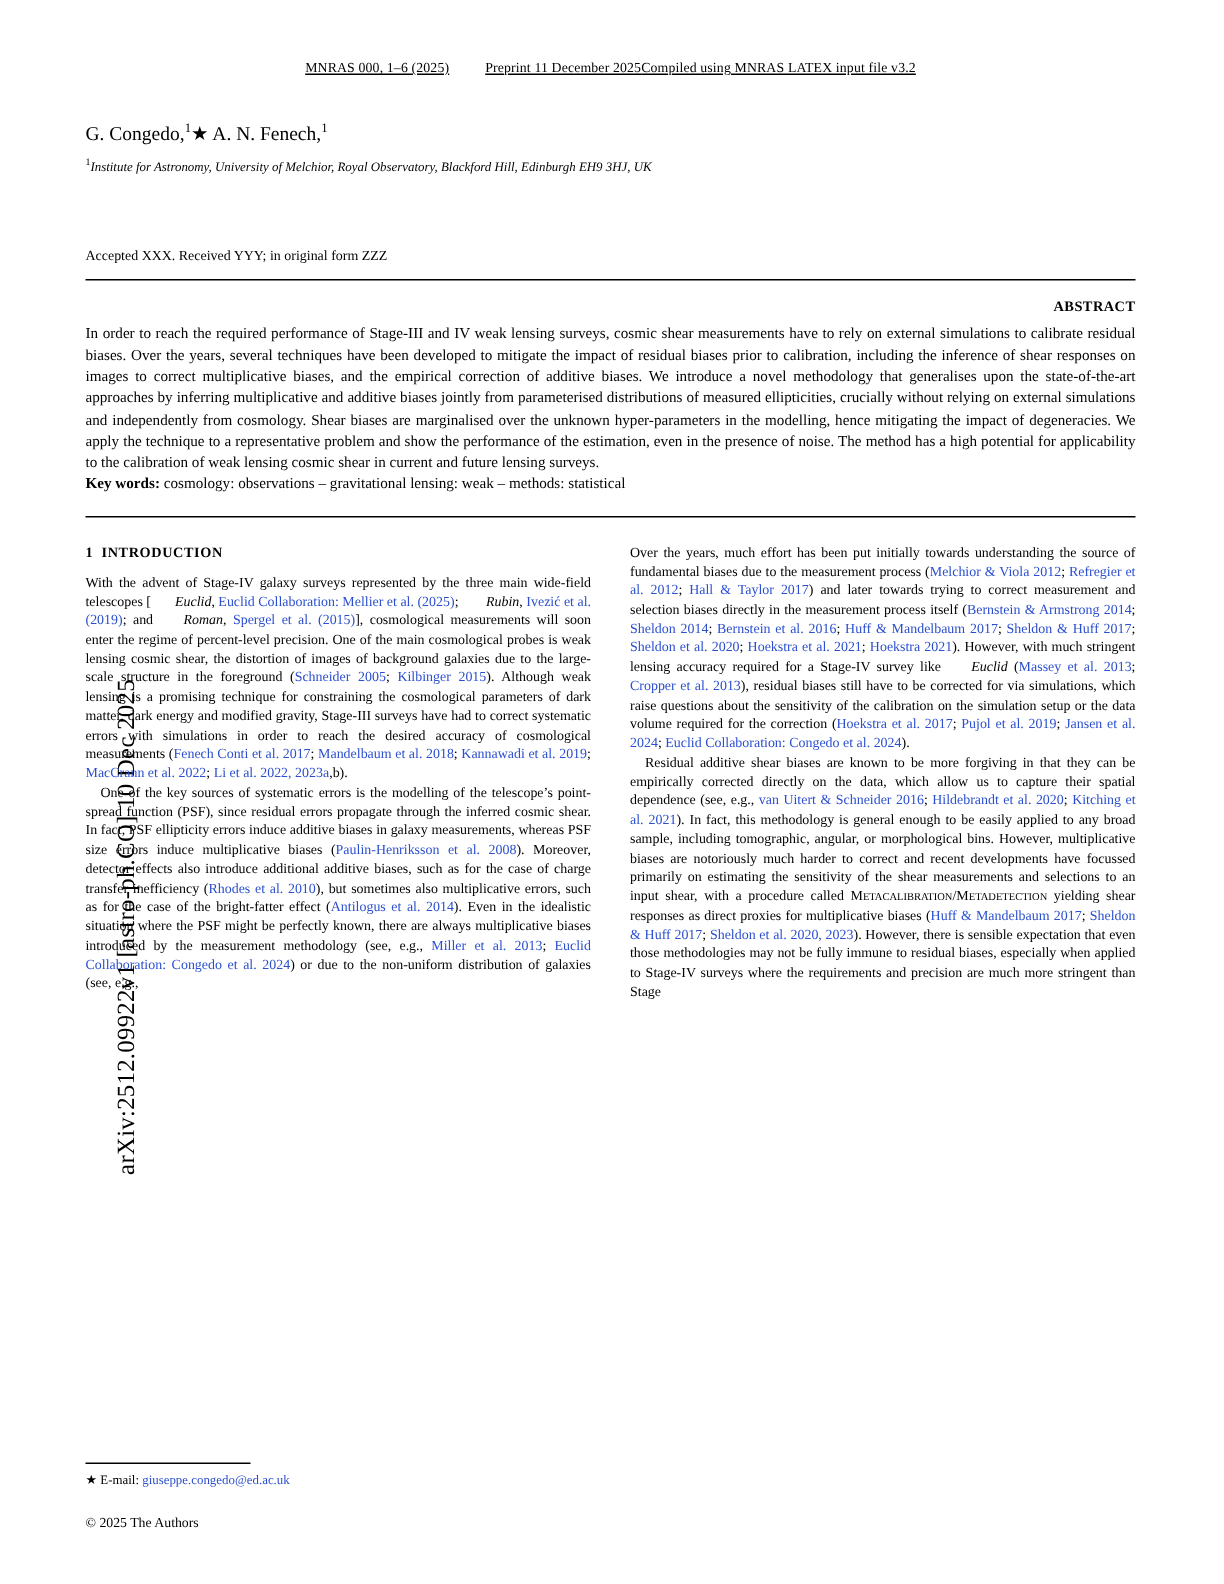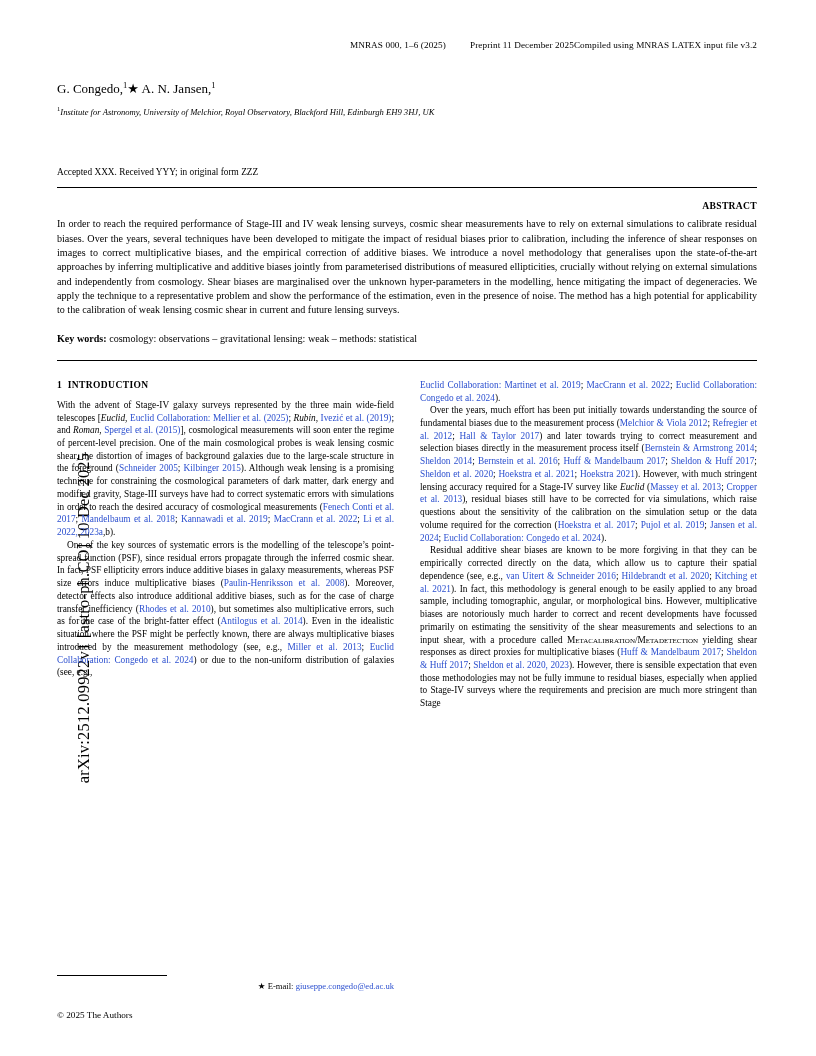--- a/index.html
+++ b/index.html
@@ -30,24 +30,25 @@
     white-space: nowrap;
   }
   .content {
     position: absolute;
     left: 57px;
     top: 40px;
     width: 700px;
   }
   .runhead {
     display: flex;
-    justify-content: flex-end;
+    justify-content: center;
     font-size: 9.2px;
     letter-spacing: 0.1px;
     color: #000;
+    text-decoration: underline;
   }
   .runhead .center { margin-left: 24px; }
   .runhead .right { text-align: right; }
   .title {
     margin-top: 52px;
     font-size: 20.5px;
     font-weight: bold;
     letter-spacing: -0.1px;
   }
   .authors {
@@ -78,21 +79,21 @@
     letter-spacing: 0.3px;
     text-align: right;
   }
   .abstract {
     margin-top: 6px;
     font-size: 10.1px;
     line-height: 1.42;
     text-align: justify;
   }
   .keywords {
-    margin-top: 15px;
+    margin-top: 0;
     font-size: 10.1px;
     line-height: 1.42;
     text-align: justify;
   }
   .keywords b { font-weight: bold; }
   .rule2 {
     margin-top: 13px;
     border-top: 0.7px solid #000;
     width: 100%;
   }
@@ -124,48 +125,47 @@
     width: 337px;
     font-size: 8.6px;
   }
   .footnote-rule {
     width: 110px;
     border-top: 0.6px solid #000;
     margin-bottom: 5px;
   }
   .footnote {
     line-height: 1.3;
-    text-align: right;
   }
   .copyright {
     position: absolute;
     left: 57px;
     top: 1010px;
     font-size: 9.2px;
   }
-  i { font-style: italic; }
+  i { font-style: italic; margin-left: 16px; }
 </style>
 </head>
 <body>
 
 <div class="page">
 
   <div class="arxiv-stamp">arXiv:2512.09922v1  [astro-ph.CO]  10 Dec 2025</div>
 
   <div class="content">
 
     <div class="runhead">
       <div class="left">MNRAS 000, 1–6 (2025)</div>
       <div class="center">Preprint 11 December  2025</div>
       <div class="right">Compiled using MNRAS LATEX input file v3.2</div>
     </div>
 
 
     <div class="authors">
-      <span>G. Congedo,</span><sup>1</sup><span class="star">★</span><span> A. N. Jansen,</span><sup>1</sup>
+      <span>G. Congedo,</span><sup>1</sup><span class="star">★</span><span> A. N. Fenech,</span><sup>1</sup>
     </div>
 
     <div class="affil">
       <sup>1</sup><span>Institute for Astronomy, University of Melchior, Royal Observatory, Blackford Hill, Edinburgh EH9 3HJ, UK</span>
     </div>
 
     <div class="accepted">Accepted XXX. Received YYY; in original form ZZZ</div>
 
     <div class="rule"></div>
 
@@ -185,21 +185,20 @@
         <div class="sec-title">
           <span>1</span>&nbsp;&nbsp;<span>INTRODUCTION</span>
         </div>
 
         <p><span>With the advent of Stage-IV galaxy surveys represented by the three main wide-field telescopes [</span><i>Euclid</i><span>, </span><span class="cite">Euclid Collaboration: Mellier et al. (2025)</span><span>; </span><i>Rubin</i><span>, </span><span class="cite">Ivezić et al. (2019)</span><span>; and </span><i>Roman</i><span>, </span><span class="cite">Spergel et al. (2015)</span><span>], cosmological measurements will soon enter the regime of percent-level precision. One of the main cosmological probes is weak lensing cosmic shear, the distortion of images of background galaxies due to the large-scale structure in the foreground (</span><span class="cite">Schneider 2005</span><span>; </span><span class="cite">Kilbinger 2015</span><span>). Although weak lensing is a promising technique for constraining the cosmological parameters of dark matter, dark energy and modified gravity, Stage-III surveys have had to correct systematic errors with simulations in order to reach the desired accuracy of cosmological measurements (</span><span class="cite">Fenech Conti et al. 2017</span><span>; </span><span class="cite">Mandelbaum et al. 2018</span><span>; </span><span class="cite">Kannawadi et al. 2019</span><span>; </span><span class="cite">MacCrann et al. 2022</span><span>; </span><span class="cite">Li et al. 2022, 2023a</span><span>,b).</span></p>
 
         <p><span>One of the key sources of systematic errors is the modelling of the telescope’s point-spread function (PSF), since residual errors propagate through the inferred cosmic shear. In fact, PSF ellipticity errors induce additive biases in galaxy measurements, whereas PSF size errors induce multiplicative biases (</span><span class="cite">Paulin-Henriksson et al. 2008</span><span>). Moreover, detector effects also introduce additional additive biases, such as for the case of charge transfer inefficiency (</span><span class="cite">Rhodes et al. 2010</span><span>), but sometimes also multiplicative errors, such as for the case of the bright-fatter effect (</span><span class="cite">Antilogus et al. 2014</span><span>). Even in the idealistic situation where the PSF might be perfectly known, there are always multiplicative biases introduced by the measurement methodology (see, e.g., </span><span class="cite">Miller et al. 2013</span><span>; </span><span class="cite">Euclid Collaboration: Congedo et al. 2024</span><span>) or due to the non-uniform distribution of galaxies (see, e.g.,</span></p>
       </div>
 
       <div class="col">
-        <p><span class="cite">Euclid Collaboration: Martinet et al. 2019</span><span>; </span><span class="cite">MacCrann et al. 2022</span><span>; </span><span class="cite">Euclid Collaboration: Congedo et al. 2024</span><span>).</span></p>
 
         <p><span>Over the years, much effort has been put initially towards understanding the source of fundamental biases due to the measurement process (</span><span class="cite">Melchior &amp; Viola 2012</span><span>; </span><span class="cite">Refregier et al. 2012</span><span>; </span><span class="cite">Hall &amp; Taylor 2017</span><span>) and later towards trying to correct measurement and selection biases directly in the measurement process itself (</span><span class="cite">Bernstein &amp; Armstrong 2014</span><span>; </span><span class="cite">Sheldon 2014</span><span>; </span><span class="cite">Bernstein et al. 2016</span><span>; </span><span class="cite">Huff &amp; Mandelbaum 2017</span><span>; </span><span class="cite">Sheldon &amp; Huff 2017</span><span>; </span><span class="cite">Sheldon et al. 2020</span><span>; </span><span class="cite">Hoekstra et al. 2021</span><span>; </span><span class="cite">Hoekstra 2021</span><span>). However, with much stringent lensing accuracy required for a Stage-IV survey like </span><i>Euclid</i><span> (</span><span class="cite">Massey et al. 2013</span><span>; </span><span class="cite">Cropper et al. 2013</span><span>), residual biases still have to be corrected for via simulations, which raise questions about the sensitivity of the calibration on the simulation setup or the data volume required for the correction (</span><span class="cite">Hoekstra et al. 2017</span><span>; </span><span class="cite">Pujol et al. 2019</span><span>; </span><span class="cite">Jansen et al. 2024</span><span>; </span><span class="cite">Euclid Collaboration: Congedo et al. 2024</span><span>).</span></p>
 
         <p><span>Residual additive shear biases are known to be more forgiving in that they can be empirically corrected directly on the data, which allow us to capture their spatial dependence (see, e.g., </span><span class="cite">van Uitert &amp; Schneider 2016</span><span>; </span><span class="cite">Hildebrandt et al. 2020</span><span>; </span><span class="cite">Kitching et al. 2021</span><span>). In fact, this methodology is general enough to be easily applied to any broad sample, including tomographic, angular, or morphological bins. However, multiplicative biases are notoriously much harder to correct and recent developments have focussed primarily on estimating the sensitivity of the shear measurements and selections to an input shear, with a procedure called </span><span class="sc">Metacalibration</span><span>/</span><span class="sc">Metadetection</span><span> yielding shear responses as direct proxies for multiplicative biases (</span><span class="cite">Huff &amp; Mandelbaum 2017</span><span>; </span><span class="cite">Sheldon &amp; Huff 2017</span><span>; </span><span class="cite">Sheldon et al. 2020, 2023</span><span>). However, there is sensible expectation that even those methodologies may not be fully immune to residual biases, especially when applied to Stage-IV surveys where the requirements and precision are much more stringent than Stage</span></p>
       </div>
 
     </div>
   </div>
 
   <div class="footnote-wrap">

